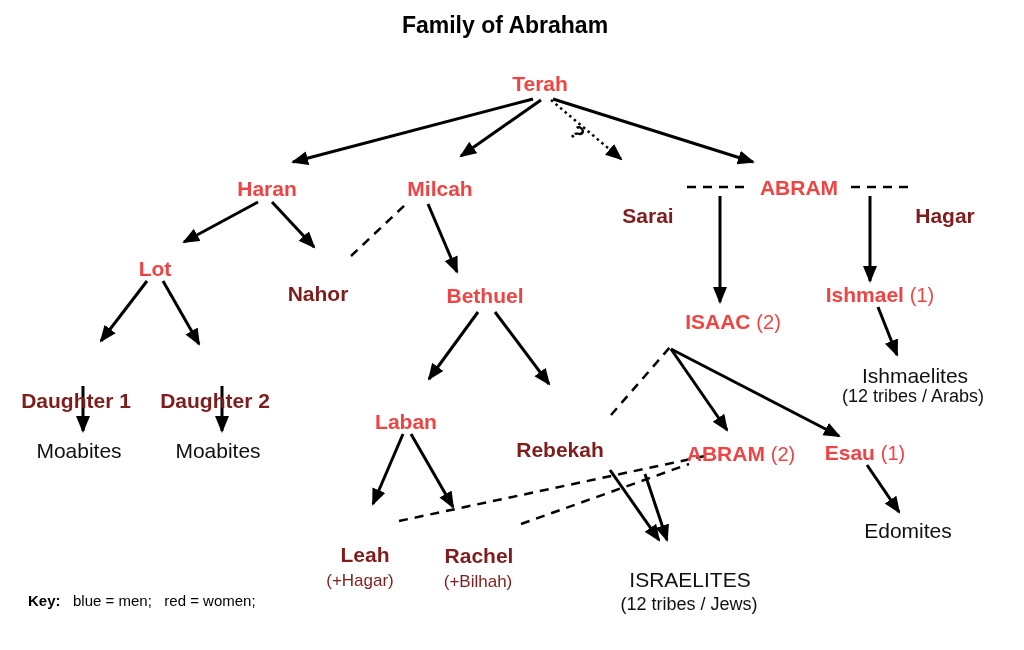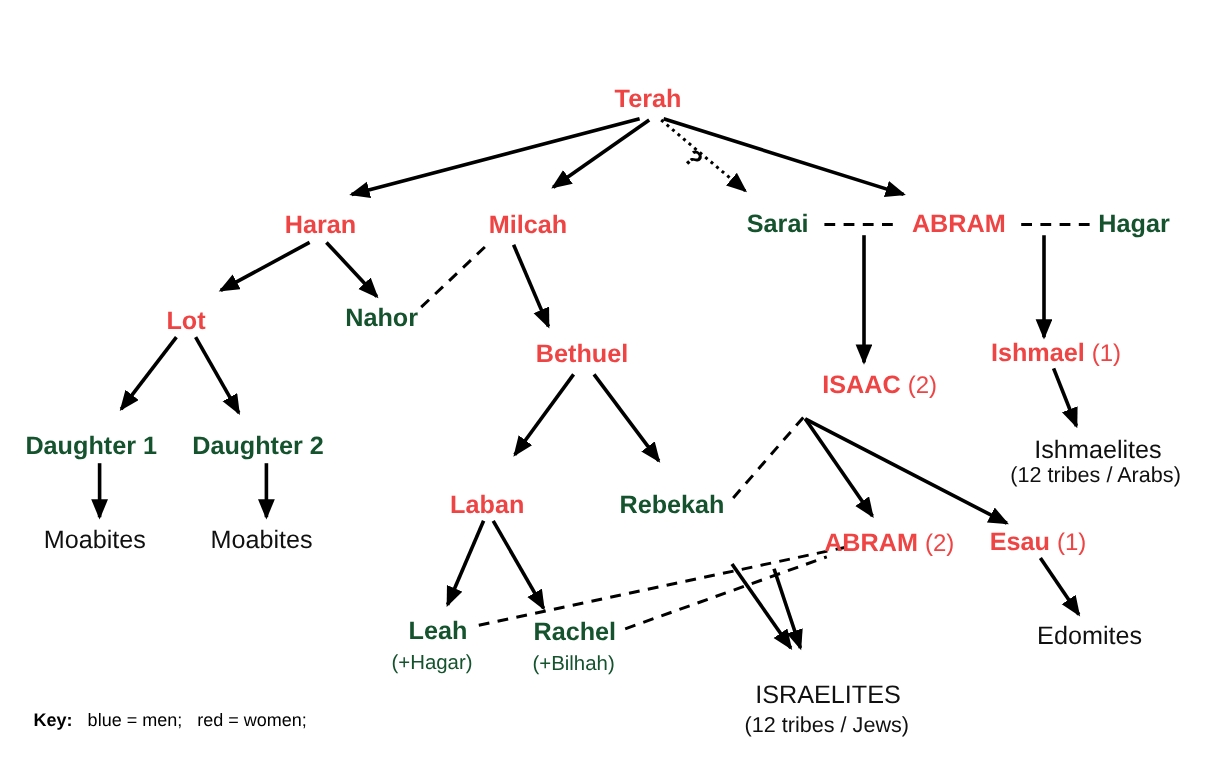--- a/index.html
+++ b/index.html
@@ -6,21 +6,21 @@
   .canvas {
     position:relative; width:1024px; height:650px; background:#ffffff;
     font-family:"Liberation Sans", sans-serif; overflow:hidden;
   }
   .canvas svg { position:absolute; left:0; top:0; }
   .lbl {
     position:absolute; transform:translate(-50%,-50%);
     white-space:nowrap; font-weight:bold; font-size:21px; line-height:1;
   }
   .blue { color:#ef4444; }
-  .red  { color:#14532d; }
+  .red  { color:#7f1d1d;margin-top:28px; }
   .grp  { color:#101010; font-weight:normal; }
   .note { font-weight:normal; font-size:20px; }
   .sub  { font-weight:normal; font-size:17px; }
   .title { position:absolute; transform:translate(-50%,-50%); font-size:23px; font-weight:bold; color:#000; white-space:nowrap; }
   .qmark { position:absolute; transform:translate(-50%,-50%) rotate(48deg); font-size:20px; font-weight:bold; color:#000; }
   .key { position:absolute; font-size:15px; color:#000; line-height:21px; white-space:pre; }
   .key .kb { font-weight:bold; }
   line { stroke:#000; }
   .solid  { stroke-width:3; }
   .dashed { stroke-width:2.5; stroke-dasharray:9 7; }
@@ -64,20 +64,21 @@
     <line class="dotted" x1="551" y1="100" x2="621" y2="159" marker-end="url(#arw)"></line>
 
     <line class="dashed" x1="687" y1="187" x2="748" y2="187"></line>
     <line class="dashed" x1="851" y1="187" x2="911" y2="187"></line>
     <line class="dashed" x1="351" y1="256" x2="406" y2="204"></line>
     <line class="dashed" x1="611" y1="415" x2="671" y2="346"></line>
     <line class="dashed" x1="399" y1="521" x2="705" y2="456"></line>
     <line class="dashed" x1="521" y1="524" x2="689" y2="464"></line>
   </svg>
 
+  <div class="title" style="left:505px; top:25px;">Family of Abraham</div>
 
   <div class="qmark" style="left:577px; top:133px;">?</div>
 
   <div class="lbl blue" style="left:540px; top:83px;">Terah</div>
 
   <div class="lbl blue" style="left:267px; top:188px;">Haran</div>
   <div class="lbl blue" style="left:440px; top:188px;">Milcah</div>
   <div class="lbl red" style="left:648px; top:187px;">Sarai</div>
   <div class="lbl blue" style="left:799px; top:187px;">ABRAM</div>
   <div class="lbl red" style="left:945px; top:187px;">Hagar</div>

